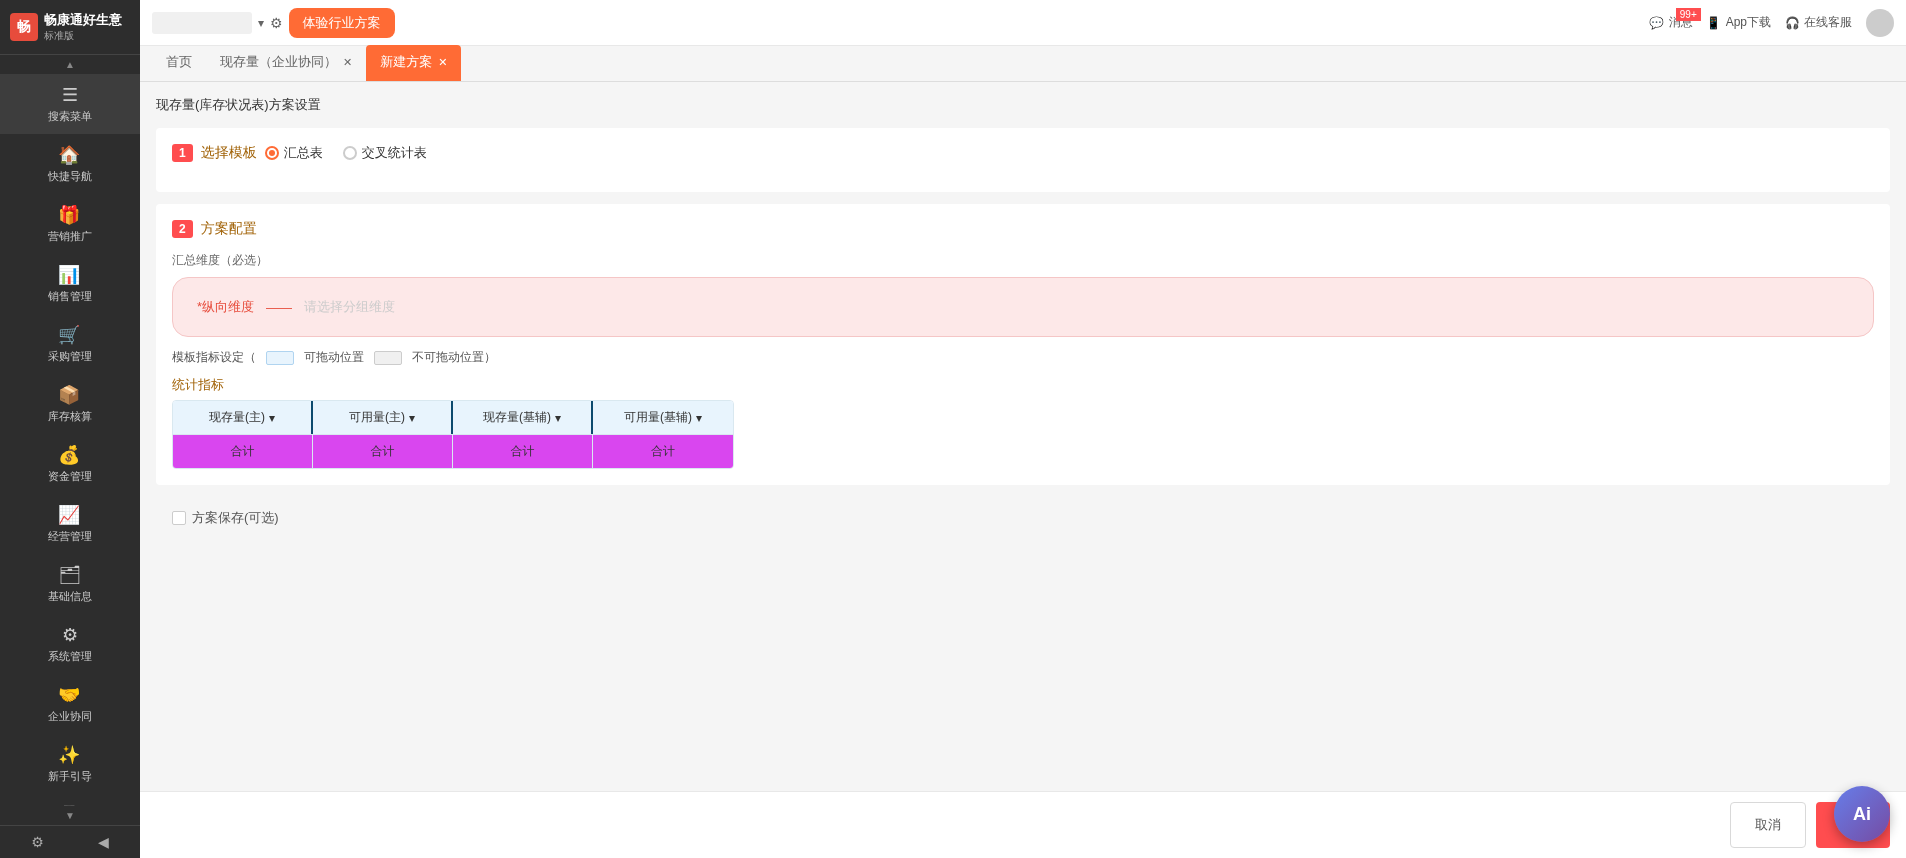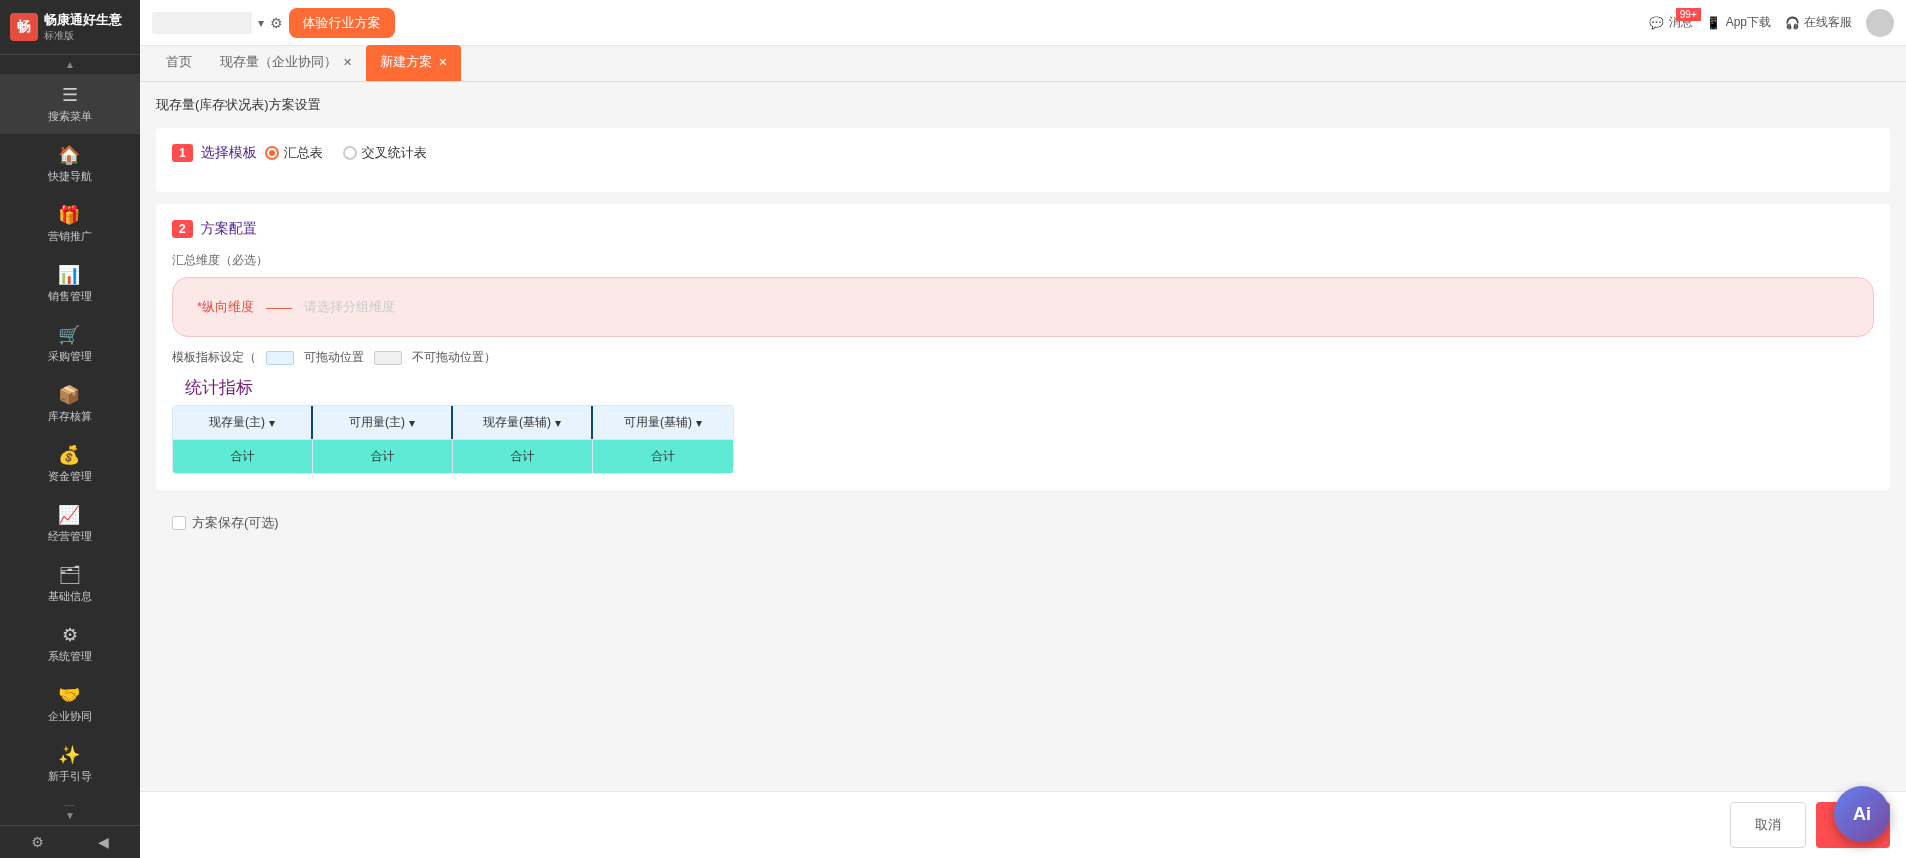--- a/index.html
+++ b/index.html
@@ -232,21 +232,21 @@
     .step-badge {
       background: #ff4d4f;
       color: #fff;
       border-radius: 3px;
       padding: 2px 7px;
       font-size: 12px;
       font-weight: bold;
     }
     .section-title {
       font-size: 14px;
-      color: #4c1d95;
+      color: #a16207;
       font-weight: 500;
     }
 
     
     .radio-group {
       display: flex;
       align-items: center;
       gap: 20px;
     }
     .radio-item {
@@ -328,24 +328,23 @@
     .indicator-box-gray {
       width: 28px;
       height: 14px;
       background: #f0f0f0;
       border: 1px solid #ccc;
       border-radius: 2px;
     }
 
     
     .stats-label {
-      color: #701a75;
-      font-size: 17px;
+      color: #a16207;
+      font-size: 13px;
       margin-bottom: 6px;
-      margin-left: 13px;
     }
     .stats-table {
       border: 1px solid #d9e8f0;
       border-radius: 4px;
       overflow: hidden;
       display: inline-table;
     }
     .stats-header-row {
       display: flex;
       background: #e8f4fd;
@@ -357,21 +356,21 @@
       border-right: 2px solid #0c4a6e;
       display: flex;
       align-items: center;
       gap: 4px;
       min-width: 140px;
       justify-content: center;
     }
     .stats-header-cell:last-child { border-right: none; }
     .stats-data-row {
       display: flex;
-      background: #5eead4;
+      background: #d946ef;
     }
     .stats-data-cell {
       padding: 8px 20px;
       font-size: 12px;
       color: #333;
       border-right: 1px solid #d9e8f0;
       border-top: 1px solid #d9e8f0;
       min-width: 140px;
       text-align: center;
     }

